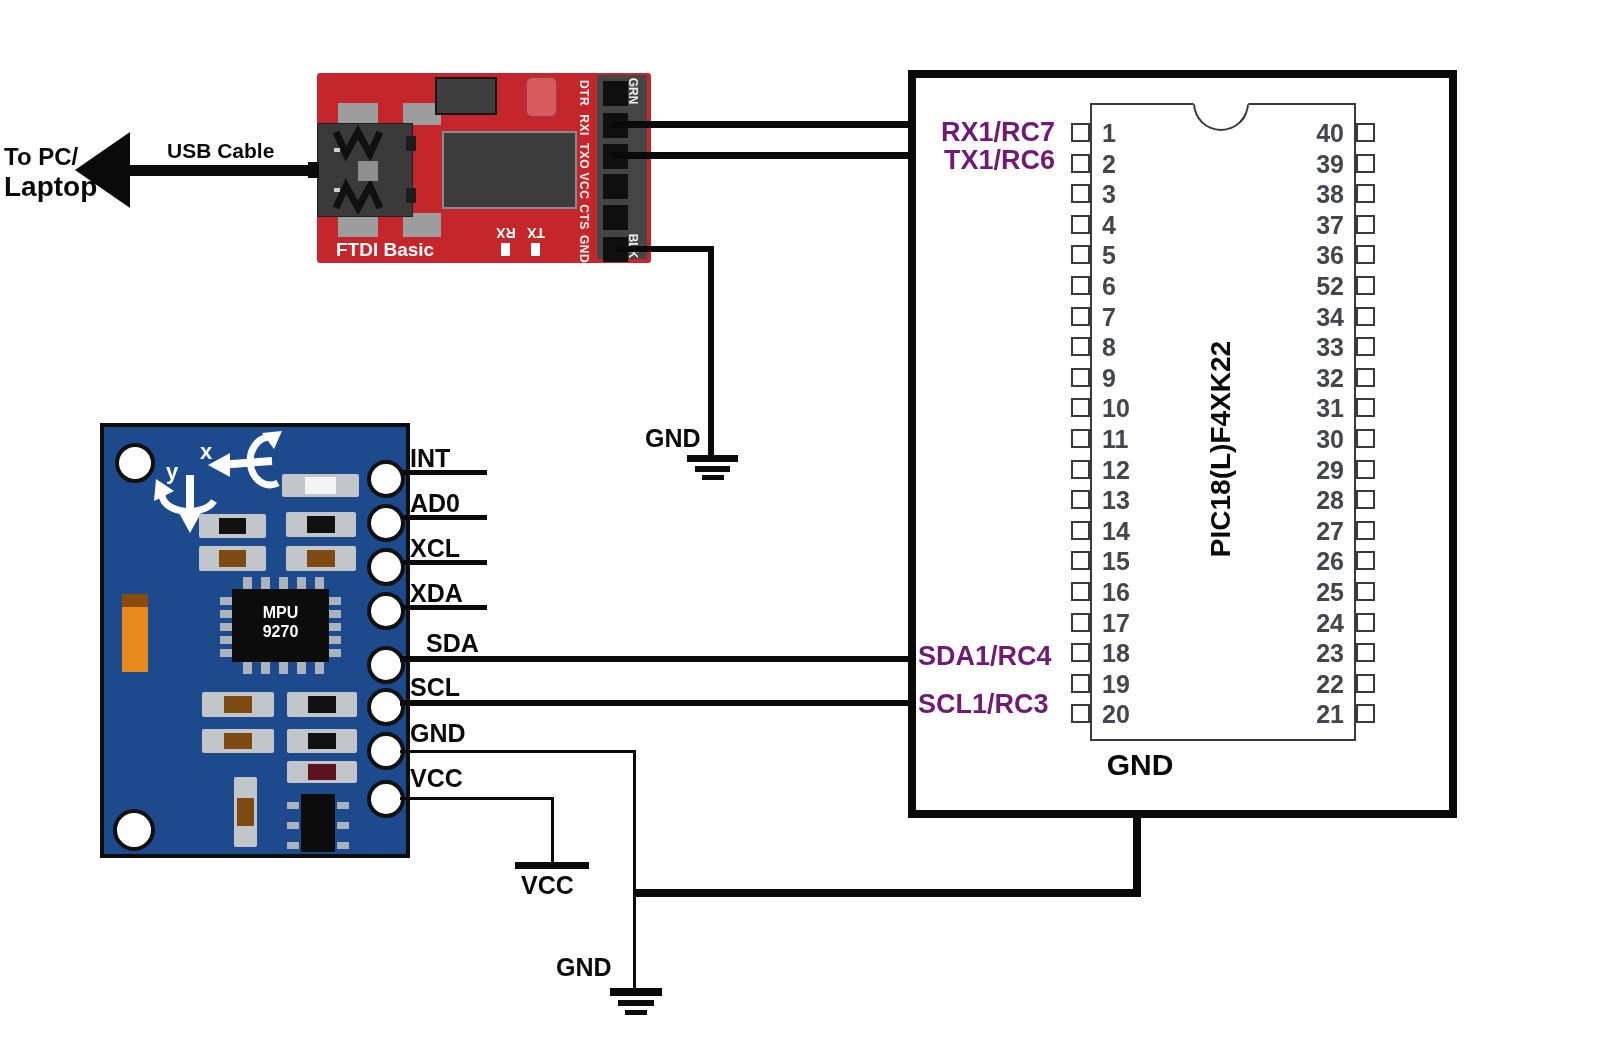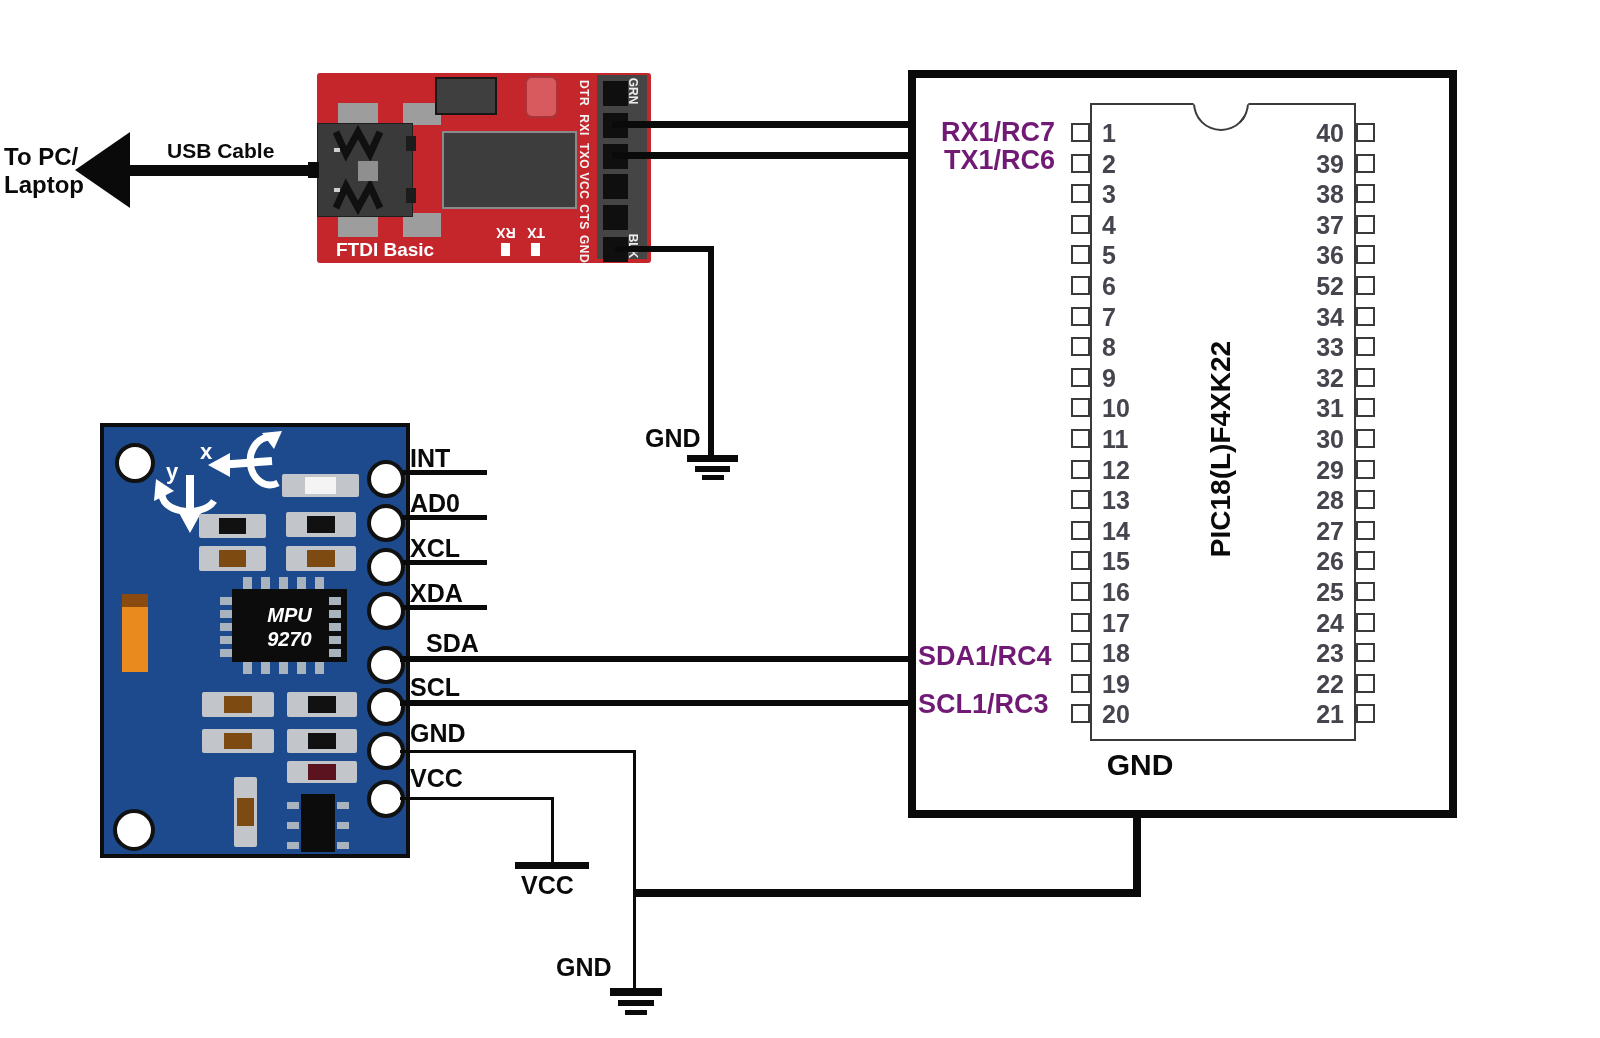--- a/index.html
+++ b/index.html
@@ -37,21 +37,21 @@
 </style>
 </head>
 <body>
 
 <div id="canvas">
 
   <div class="abs" style="left:75px;top:132px;width:0;height:0;border-top:38px solid transparent;border-bottom:38px solid transparent;border-right:55px solid #0a0a0a;"></div>
   <div class="wire" style="left:126px;top:165px;width:194px;height:11px;"></div>
   <div class="lbl" style="left:167px;top:139px;font-size:21px;">USB Cable</div>
   <div class="lbl" style="left:4px;top:143px;font-size:24px;">To PC/</div>
-  <div class="lbl" style="left:4px;top:171px;font-size:24px;">Laptop</div>
+  <div class="lbl" style="left:4px;top:171px;font-size:28px;">Laptop</div>
 
   <div class="ftdi" style="left:317px;top:73px;width:334px;height:190px;">
 
     <div class="pad" style="left:21px;top:30px;width:40px;height:22px;"></div>
     <div class="pad" style="left:86px;top:30px;width:38px;height:22px;"></div>
     <div class="pad" style="left:21px;top:140px;width:40px;height:24px;"></div>
     <div class="pad" style="left:86px;top:140px;width:38px;height:24px;"></div>
 
     <div class="abs" style="left:0px;top:50px;width:96px;height:94px;background:#3a3a3a;border:1px solid #1f1f1f;box-sizing:border-box;">
       <svg width="94" height="92" viewBox="0 0 94 92" style="position:absolute;left:0;top:0;">
@@ -130,21 +130,21 @@
     <div class="smd" style="left:182px;top:85px;width:70px;height:25px;">
         <div class="smd-core" style="background:#111;"></div>
       </div>
     <div class="smd" style="left:95px;top:119px;width:67px;height:25px;">
         <div class="smd-core" style="background:#7d4a12;"></div>
       </div>
     <div class="smd" style="left:182px;top:119px;width:70px;height:25px;">
         <div class="smd-core" style="background:#7d4a12;"></div>
       </div>
 
-    <div class="abs" style="left:128px;top:162px;width:115px;height:73px;background:#0c0c0c;color:#fff;text-align:center;font-weight:bold;font-size:20px;line-height:1.2;padding-top:14px;box-sizing:border-box;font-style:italic;">
+    <div class="abs" style="left:128px;top:162px;width:97px;height:73px;background:#0c0c0c;color:#fff;text-align:center;font-weight:bold;font-size:16px;line-height:1.2;padding-top:14px;box-sizing:border-box;">
       <div>MPU</div>
       <div>9270</div>
     </div>
     <div class="stub" style="left:139px;top:150px;width:9px;height:12px;"></div>
     <div class="stub" style="left:157px;top:150px;width:9px;height:12px;"></div>
     <div class="stub" style="left:175px;top:150px;width:9px;height:12px;"></div>
     <div class="stub" style="left:193px;top:150px;width:9px;height:12px;"></div>
     <div class="stub" style="left:211px;top:150px;width:9px;height:12px;"></div>
     <div class="stub" style="left:139px;top:235px;width:9px;height:12px;"></div>
     <div class="stub" style="left:157px;top:235px;width:9px;height:12px;"></div>

